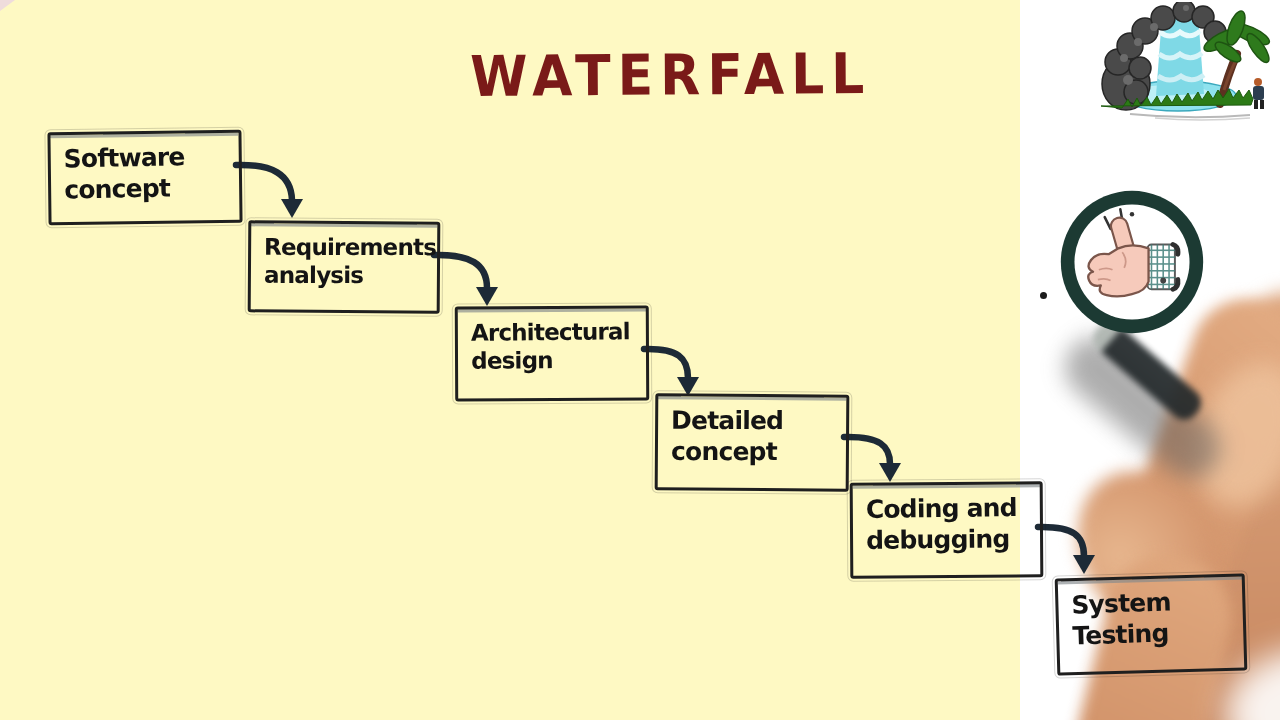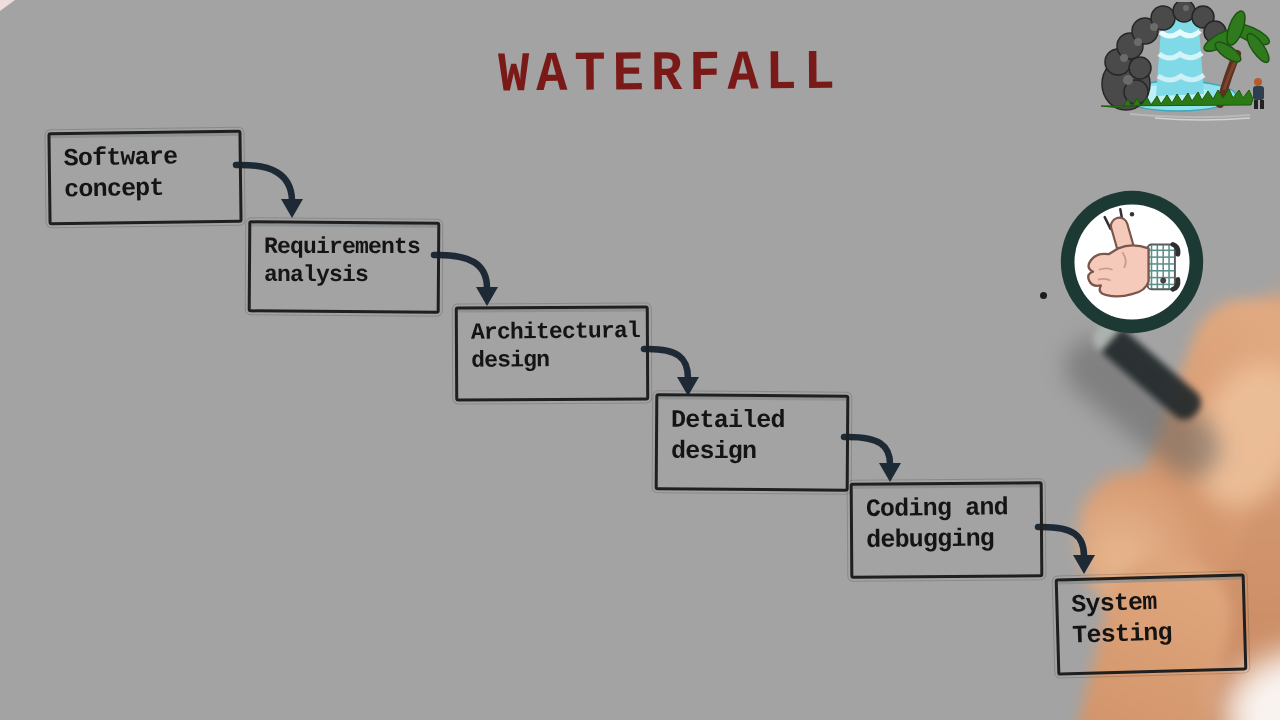--- a/index.html
+++ b/index.html
@@ -1,18 +1,18 @@
 <!DOCTYPE html>
 <html><head>
 <meta charset="utf-8">
 <style>
   html,body{margin:0;padding:0;}
   body{width:1280px;height:720px;overflow:hidden;background:#ffffff;
        font-family:"DejaVu Sans","Liberation Sans",sans-serif;position:relative;}
-  #stage{position:absolute;inset:0;width:1280px;height:720px;background:#a3a3a3;font-family:Liberation Mono, monospace;}
+  #stage{position:absolute;inset:0;width:1020px;height:720px;background:#fef9c3;}
 
   
   .hand-layer{position:absolute;inset:0;z-index:1;}
   .draw-layer{position:absolute;inset:0;z-index:2;}
 
   
   .title{position:absolute;left:470px;top:10px;width:400px;text-align:center;
          font-size:52px;font-weight:800;letter-spacing:7px;color:#7a1a18;
          transform:scaleY(1.08) rotate(-0.4deg);white-space:nowrap;}
 
@@ -163,21 +163,21 @@
     <div id="step2" class="step tight">
       <span class="lbl">Requirements
 analysis</span>
     </div>
     <div id="step3" class="step tight">
       <span class="lbl">Architectural
 design</span>
     </div>
     <div id="step4" class="step">
       <span class="lbl">Detailed
-design</span>
+concept</span>
     </div>
     <div id="step5" class="step">
       <span class="lbl">Coding and
 debugging</span>
     </div>
     <div id="step6" class="step">
       <span class="lbl">System
 Testing</span>
     </div>
 

